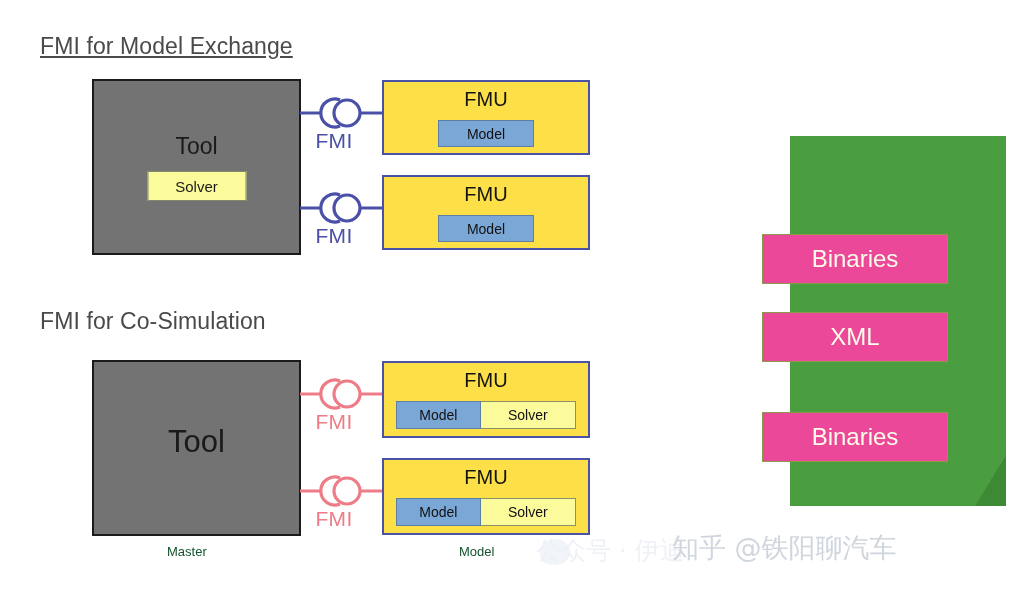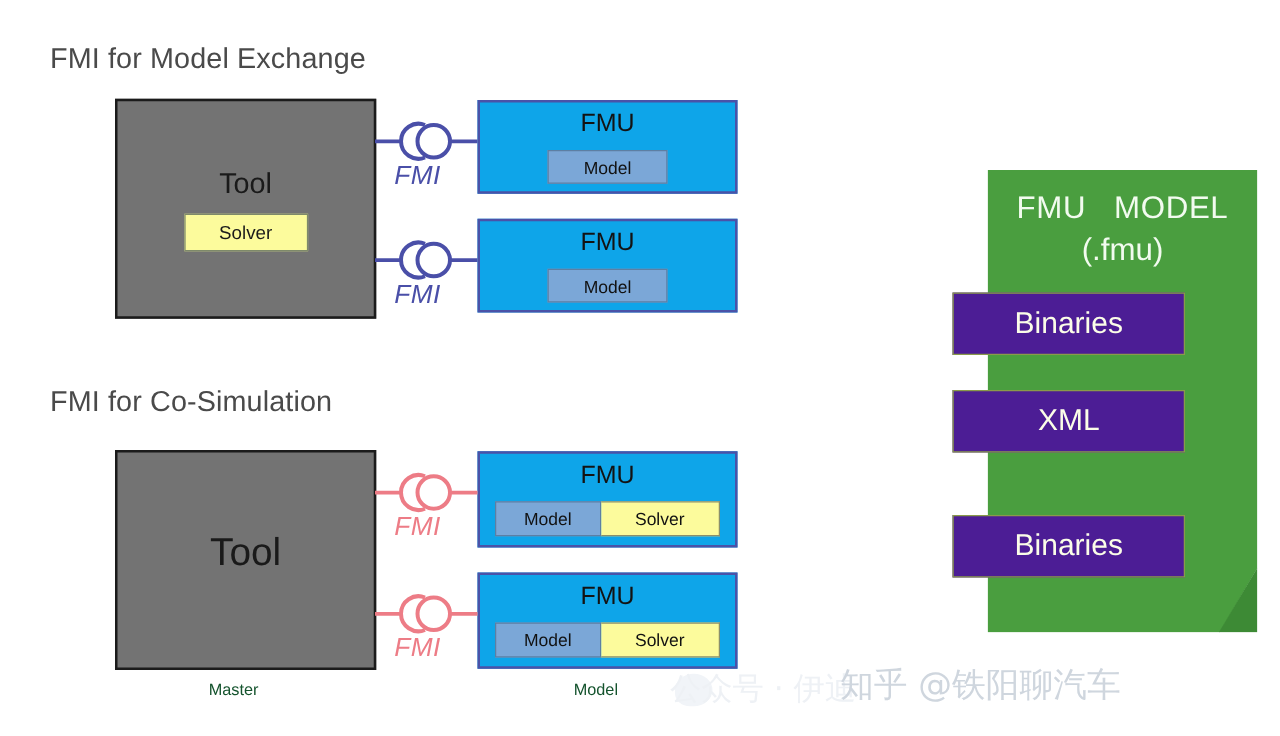--- a/index.html
+++ b/index.html
@@ -18,21 +18,21 @@
 
   
   .section-title {
     position: absolute;
     font-size: 23px;
     color: #4a4a4a;
     font-weight: 400;
     letter-spacing: 0.1px;
     white-space: nowrap;
   }
-  #title-me { left: 40px; top: 33px; }
+  #title-me { left: 40px; top: 33px; text-decoration: underline; }
   #title-cs { left: 40px; top: 308px; }
 
   
   .tool-box {
     position: absolute;
     background: #737373;
     border: 2px solid #1b1b1b;
     box-sizing: border-box;
   }
   #tool-me { left: 92px; top: 79px; width: 209px; height: 176px; }
@@ -60,21 +60,21 @@
     display: flex;
     align-items: center;
     justify-content: center;
     font-size: 15px;
     color: #1a1a1a;
   }
 
   
   .fmu-box {
     position: absolute;
-    background: #0ea5e9;
+    background: #fde047;
     border: 2px solid #4a52a8;
     box-sizing: border-box;
   }
   #fmu-me-1 { left: 382px; top: 80px; width: 208px; height: 75px; }
   #fmu-me-2 { left: 382px; top: 175px; width: 208px; height: 75px; }
   #fmu-cs-1 { left: 382px; top: 361px; width: 208px; height: 77px; }
   #fmu-cs-2 { left: 382px; top: 458px; width: 208px; height: 77px; }
 
   .fmu-title {
     position: absolute;
@@ -134,21 +134,20 @@
     justify-content: center;
     font-size: 14px;
     color: #111111;
   }
 
   
   .connector {
     position: absolute;
     width: 90px;
     height: 62px;
-    font-style: italic;
   }
   .connector svg { display: block; }
   .connector .fmi-text {
     position: absolute;
     left: 0;
     top: 34px;
     width: 68px;
     text-align: center;
     font-size: 21px;
     letter-spacing: 0.3px;
@@ -211,21 +210,21 @@
     text-align: center;
     font-size: 25px;
     color: #f2fbef;
   }
 
   .pkg-item {
     position: absolute;
     left: -28px;
     width: 186px;
     height: 50px;
-    background: #4c1d95;
+    background: #ec4899;
     border: 1px solid #8a9a4a;
     box-sizing: border-box;
     display: flex;
     align-items: center;
     justify-content: center;
     font-size: 24px;
     color: #fbfde8;
   }
   #pkg-binaries  { top: 98px; }
   #pkg-xml       { top: 176px; }
@@ -342,22 +341,20 @@
   </svg>
   <div class="fmi-text">FMI</div>
 </div>
 
 <div class="edge-label" id="label-master">Master</div>
 <div class="edge-label" id="label-slaves">Model</div>
 
 <div id="fmu-package">
   <div class="pkg-shape"></div>
   <div class="pkg-fold"></div>
-  <div class="pkg-title">FMU   MODEL</div>
-  <div class="pkg-subtitle">(.fmu)</div>
 
   <div class="pkg-item" id="pkg-binaries">Binaries</div>
   <div class="pkg-item" id="pkg-xml">XML</div>
   <div class="pkg-item" id="pkg-resources">Binaries</div>
 </div>
 
 <div id="watermark-wechat-badge"></div>
 <div id="watermark-wechat">公众号 · 伊迪</div>
 <div id="watermark-zhihu">知乎 @铁阳聊汽车</div>
 

